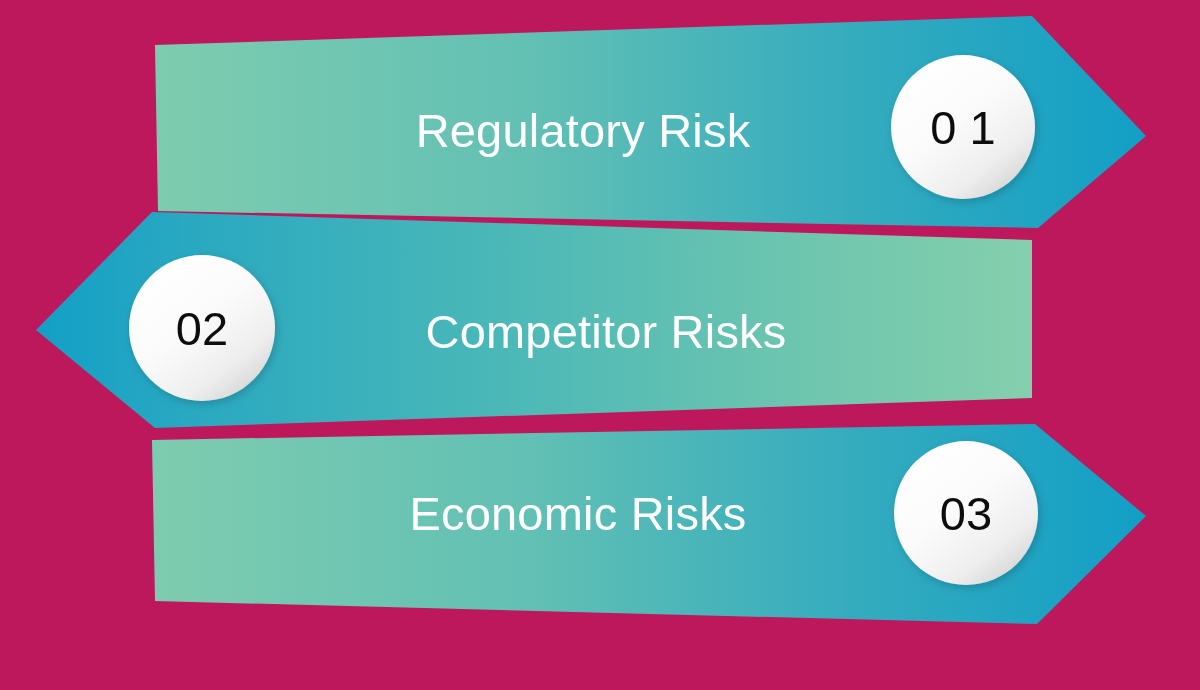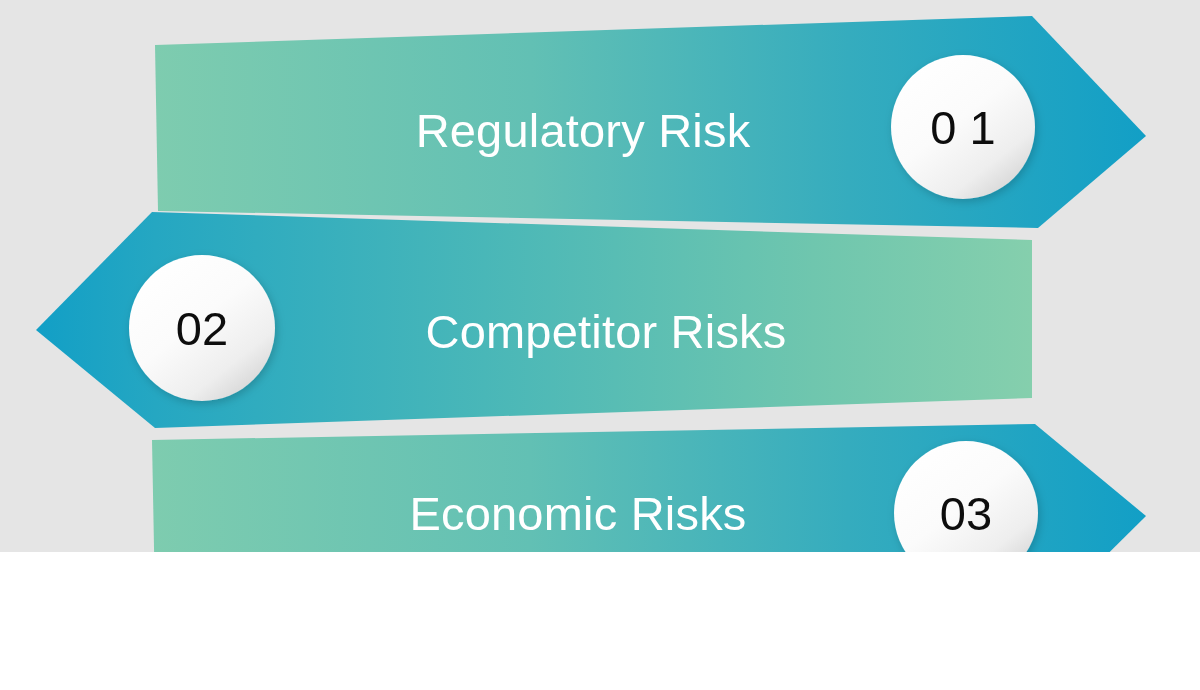--- a/index.html
+++ b/index.html
@@ -7,22 +7,22 @@
     margin: 0;
     padding: 0;
     background: #ffffff;
   }
   body {
     font-family: "Liberation Sans", sans-serif;
   }
   #stage {
     position: relative;
     width: 1200px;
-    height: 552px;
-    background: #e5e5e5;
+    height: 690px;
+    background: #be185d;
     overflow: hidden;
   }
   #diagram-svg {
     position: absolute;
     left: 0;
     top: 0;
     width: 1200px;
     height: 690px;
     display: block;
   }

